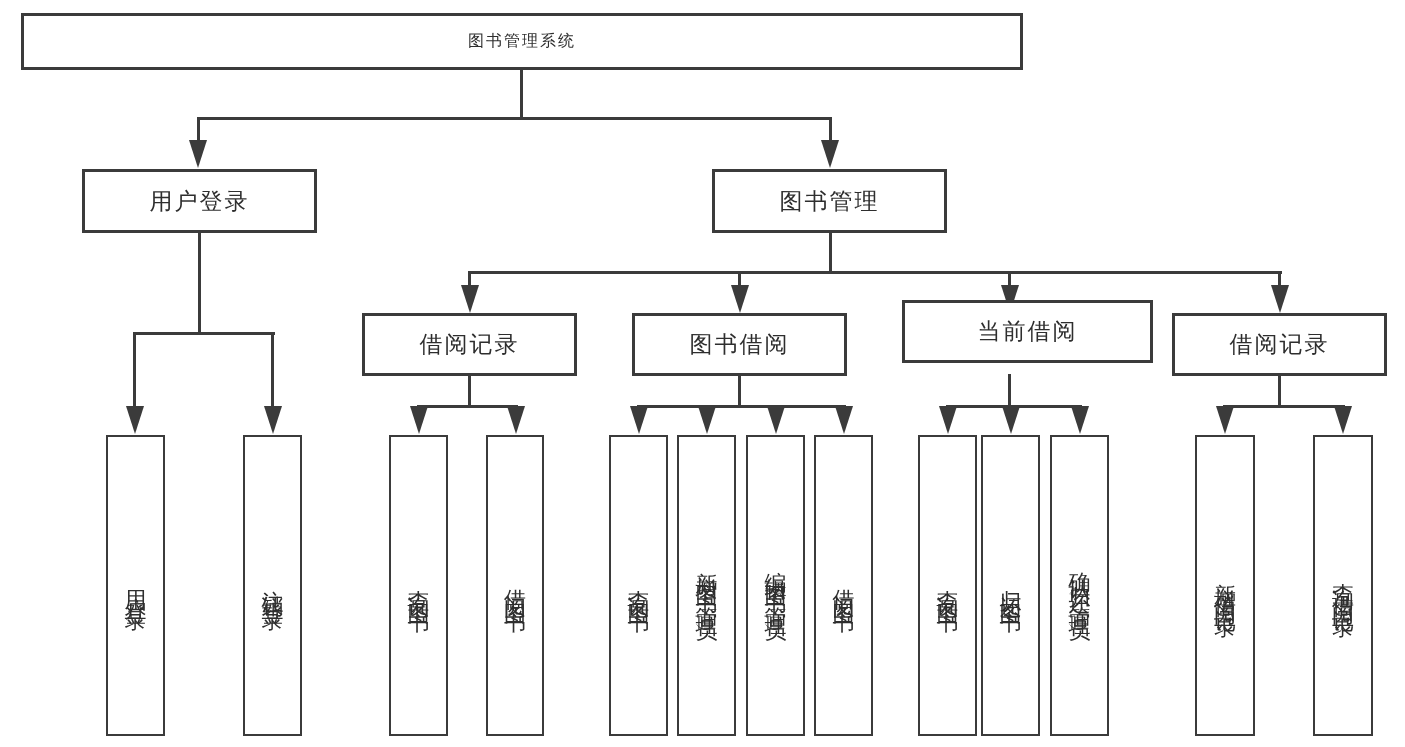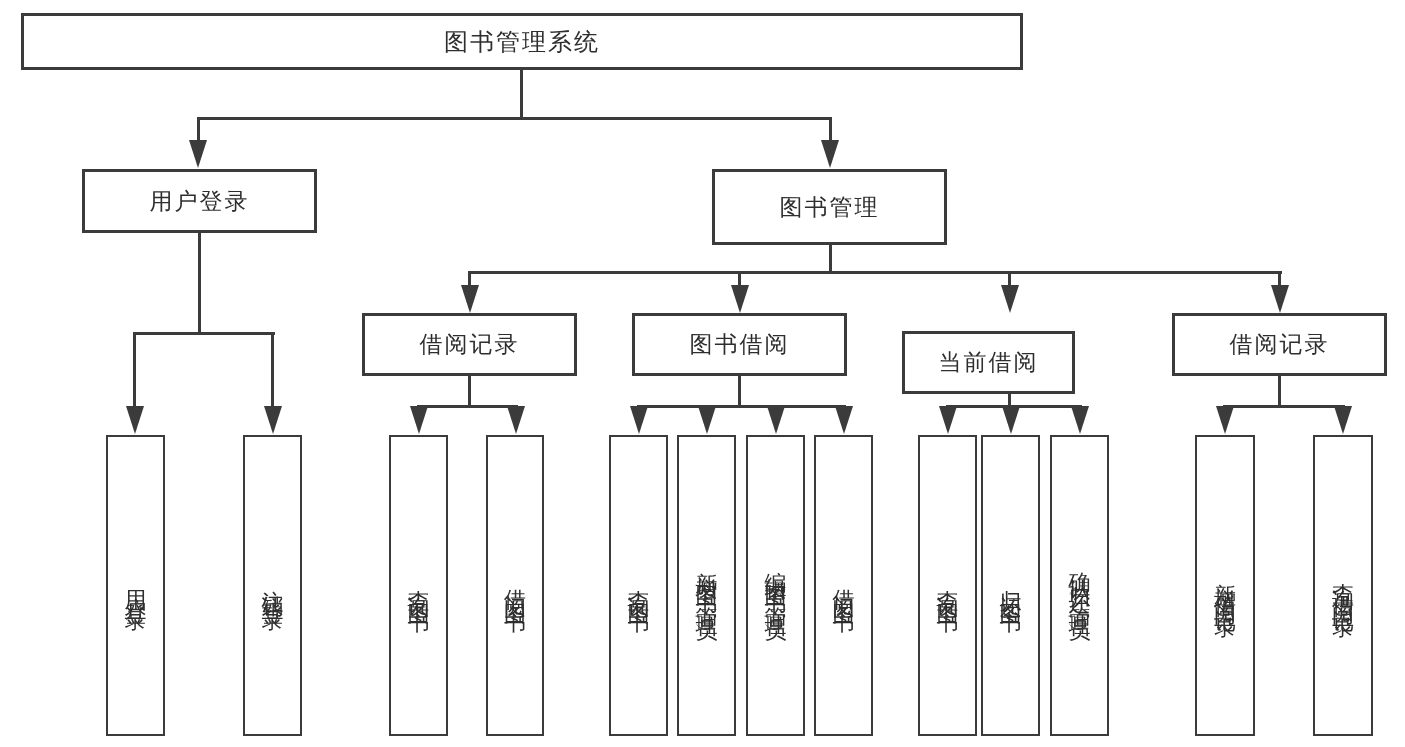--- a/index.html
+++ b/index.html
@@ -21,21 +21,21 @@
     box-sizing:border-box;
     background:#fff;
     border:3px solid var(--line);
     display:flex;
     align-items:center;
     justify-content:center;
     color:var(--text);
   }
   .node.leaf{border-width:2.5px;}
   .node .lbl{font-size:23px;letter-spacing:2px;white-space:nowrap;}
-  .node.root .lbl{font-size:24px;}
+  .node.root .lbl{font-size:16px;}
   .node.leaf .lbl{
     writing-mode:vertical-rl;
     text-orientation:mixed;
     font-size:22px;
     letter-spacing:7px;
     line-height:1;
   }
   .vline{position:absolute;width:3px;background:var(--line);}
   .hline{position:absolute;height:3px;background:var(--line);}
   .arrow{
@@ -119,31 +119,31 @@
   <div class="arrow" style="left:1216px;top:406px"></div>
   <div class="arrow" style="left:1334px;top:406px"></div>
 
   <div class="node root" style="left:21px;top:13px;width:1002px;height:57px">
     <span class="lbl">图书管理系统</span>
   </div>
 
   <div class="node" style="left:82px;top:169px;width:235px;height:64px">
     <span class="lbl">用户登录</span>
   </div>
-  <div class="node" style="left:712px;top:169px;width:235px;height:76px">
+  <div class="node" style="left:712px;top:169px;width:235px;height:64px">
     <span class="lbl">图书管理</span>
   </div>
 
   <div class="node" style="left:362px;top:313px;width:215px;height:63px">
     <span class="lbl">借阅记录</span>
   </div>
   <div class="node" style="left:632px;top:313px;width:215px;height:63px">
     <span class="lbl">图书借阅</span>
   </div>
-  <div class="node" style="left:902px;top:331px;width:173px;height:63px">
+  <div class="node" style="left:902px;top:300px;width:251px;height:63px">
     <span class="lbl">当前借阅</span>
   </div>
   <div class="node" style="left:1172px;top:313px;width:215px;height:63px">
     <span class="lbl">借阅记录</span>
   </div>
 
   <div class="node leaf" style="left:106px;top:435px;width:59px;height:301px">
     <span class="lbl">用户登录</span>
   </div>
   <div class="node leaf" style="left:243px;top:435px;width:59px;height:301px">

